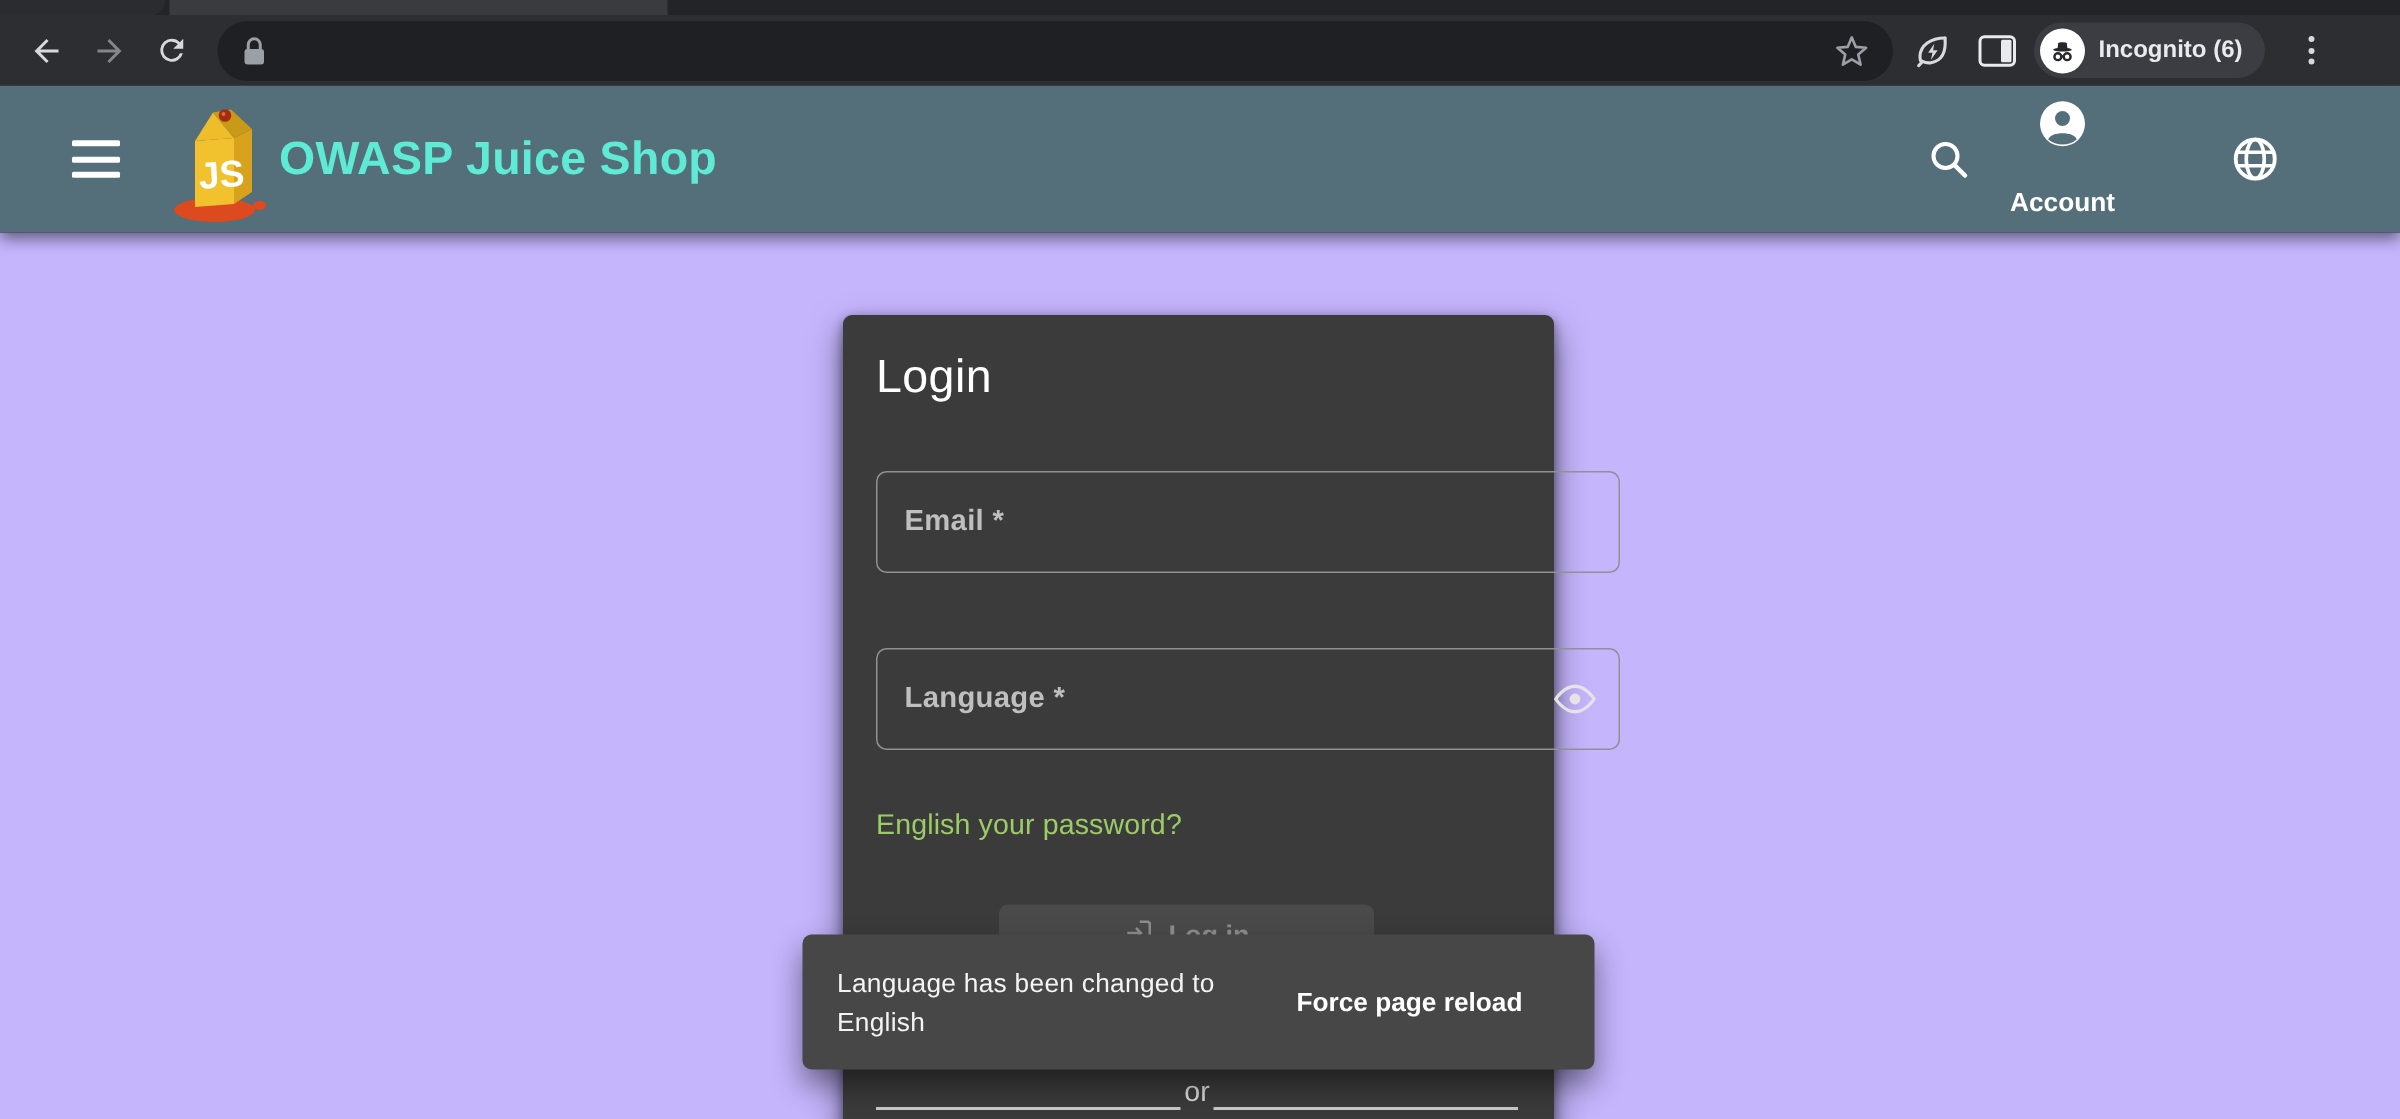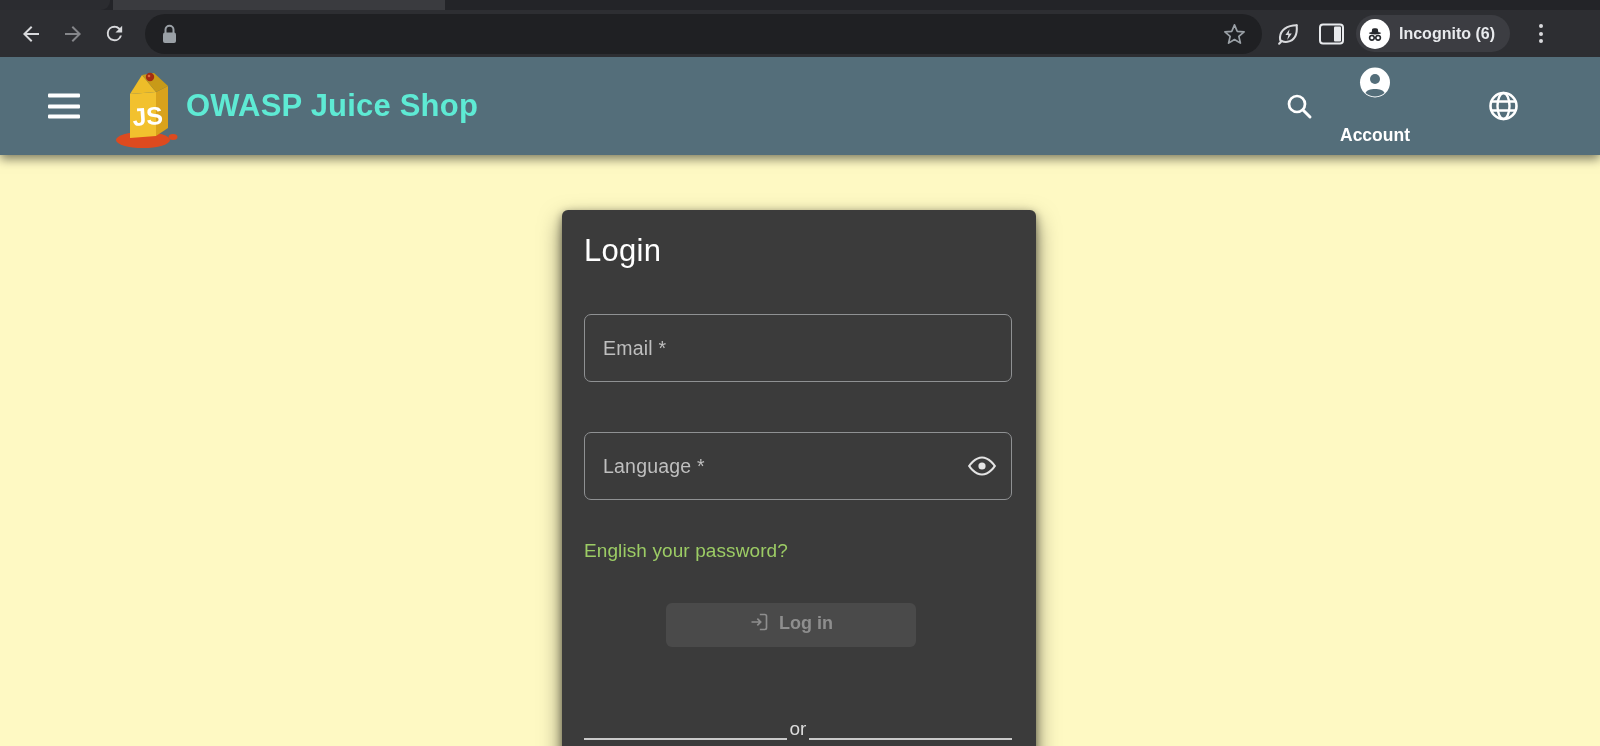--- a/index.html
+++ b/index.html
@@ -34,26 +34,26 @@
   .hamburger i { display:block; height:4px; background:#fff; border-radius:1px; }
   .brand-logo { position:absolute; left:114px; top:5px; width:66px; height:88px; }
   .app-title { position:absolute; left:186px; top:50%; transform:translateY(-50%); color:#5eead4; font-size:31px; font-weight:700; letter-spacing:.2px; white-space:nowrap; }
   .hdr-right { position:absolute; top:50%; transform:translateY(-50%); display:flex; align-items:center; }
   .hdr-search { left:1284px; }
   .hdr-account { left:1340px; gap:26px;flex-direction:column; }
   .hdr-account .acct-label { color:#fff; font-size:17.5px; font-weight:700; }
   .hdr-globe { left:1488px; }
 
   
-  .content { position:absolute; left:0; top:155px; width:1600px; height:591px; background:#fef9c3; }
+  .content { position:absolute; left:0; top:155px; width:1600px; height:591px; background:#c4b5fd; }
 
   .card { position:absolute; left:562px; top:55px; width:474px; height:580px; background:#3b3b3b; border-radius:6px;
           box-shadow:0 10px 22px rgba(0,0,0,.5), 0 3px 8px rgba(0,0,0,.45); z-index:1; }
   .card-title { position:absolute; left:22px; top:23px; color:#fff; font-size:31px; font-weight:400; letter-spacing:.3px; }
-  .field { position:absolute; left:22px; width:428px; height:68px; border:1.4px solid #8f9193; border-radius:7px; }
+  .field { position:absolute; left:22px; width:496px; height:68px; border:1.4px solid #8f9193; border-radius:7px;font-weight:bold; }
   .field.email { top:104px; }
   .field.password { top:222px; }
   .field-label { position:absolute; left:18px; top:50%; transform:translateY(-50%); font-size:19.5px; color:#bfbfbf; letter-spacing:.2px; }
   .eye-btn { position:absolute; right:14px; top:50%; transform:translateY(-50%); display:flex; }
   .forgot-link { position:absolute; left:22px; top:330px; font-size:19px; color:#9ccc65; letter-spacing:.1px; cursor:pointer; }
   .login-btn { position:absolute; left:104px; top:393px; width:250px; height:44px; background:#4a4a4a; border-radius:6px;
                display:flex; justify-content:center; align-items:flex-start; padding-top:10px; gap:10px;
                color:#8e8e8e; font-size:18px; font-weight:700; }
   .divider { position:absolute; left:22px; top:508px; width:428px; display:flex; align-items:flex-end; gap:3px; }
   .divider .line { flex:1; height:0; border-top:2px solid #c9c9c9; }
@@ -212,15 +212,19 @@
         <span>Log in</span>
       </div>
 
       <div class="divider">
         <span class="line"></span>
         <span class="or-text">or</span>
         <span class="line"></span>
       </div>
     </div>
 
+    <div class="snackbar">
+      <div class="snack-msg">Language has been changed to English</div>
+      <div class="snack-action">Force page reload</div>
+    </div>
 
   </div>
 </div>
 
 </body></html>

